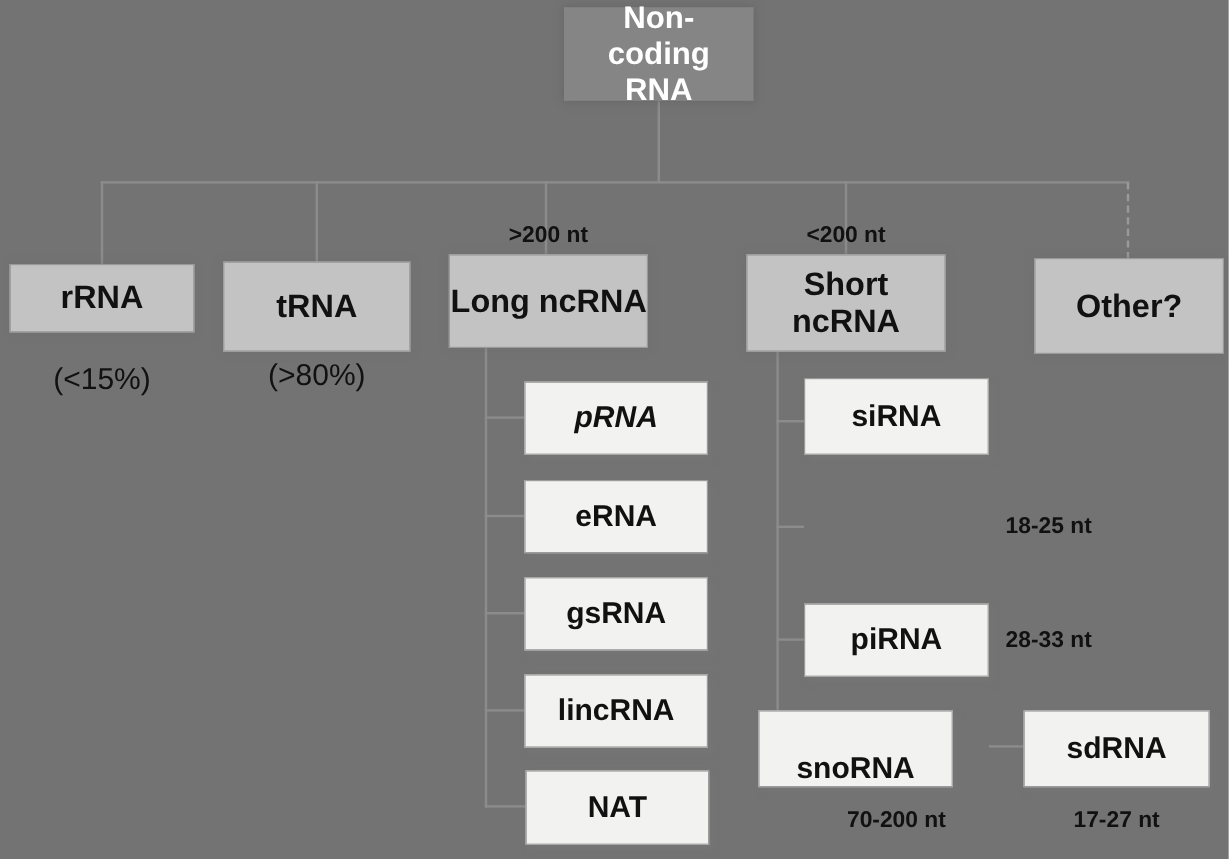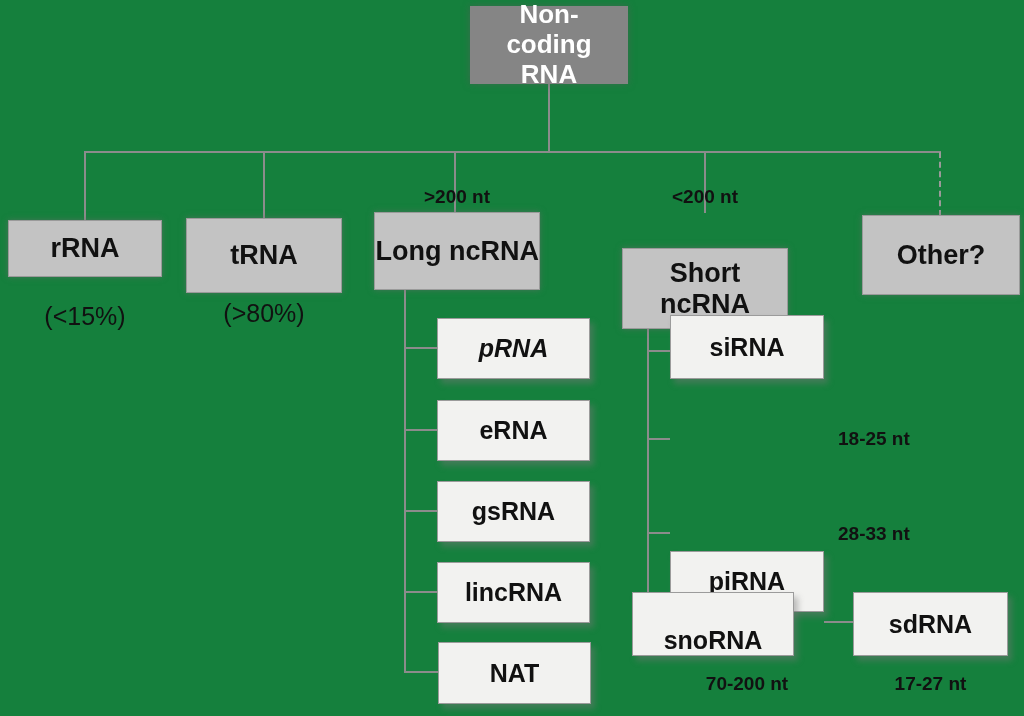--- a/index.html
+++ b/index.html
@@ -15,21 +15,21 @@
   * { margin: 0; padding: 0; box-sizing: border-box; }
   html, body { background: #ffffff; }
   body {
     font-family: "Liberation Sans", sans-serif;
     color: var(--text);
   }
   .canvas {
     position: relative;
     width: 1024px;
     height: 716px;
-    background: #15803d;
+    background: #737373;
     overflow: hidden;
   }
   .box {
     position: absolute;
     display: flex;
     align-items: center;
     justify-content: center;
     text-align: center;
     font-weight: bold;
   }
@@ -117,21 +117,21 @@
     <span>tRNA</span>
   </div>
   <div class="note" style="left:186px; top:299px; width:156px;">(&gt;80%)</div>
 
   <div class="size-note" style="left:374px; top:186px; width:166px;">&gt;200 nt</div>
   <div class="box box-branch" style="left:374px; top:212px; width:166px; height:78px;justify-content:flex-end;">
     <span>Long ncRNA</span>
   </div>
 
   <div class="size-note" style="left:622px; top:186px; width:166px;">&lt;200 nt</div>
-  <div class="box box-branch" style="left:622px; top:212px; width:166px; height:81px;margin-top:36px;">
+  <div class="box box-branch" style="left:622px; top:212px; width:166px; height:81px;">
     <span>Short ncRNA</span>
   </div>
 
   <div class="box box-branch" style="left:862px; top:215px; width:158px; height:80px;">
     <span>Other?</span>
   </div>
 
   <div class="box box-leaf" style="left:437px; top:318px; width:153px; height:61px;font-style:italic;">
     <span>pRNA</span>
   </div>
@@ -145,21 +145,21 @@
     <span>NAT</span>
   </div>
   <div class="box box-leaf" style="left:437px; top:562px; width:153px; height:61px;">
     <span>lincRNA</span>
   </div>
 
   <div class="box box-leaf" style="left:670px; top:315px; width:154px; height:64px;">
     <span>siRNA</span>
   </div>
   <div class="size-note" style="left:838px; top:428px; width:90px; text-align:left;">18-25 nt</div>
-  <div class="box box-leaf" style="left:670px; top:503px; width:154px; height:61px;margin-top:48px;">
+  <div class="box box-leaf" style="left:670px; top:503px; width:154px; height:61px;">
     <span>piRNA</span>
   </div>
   <div class="size-note" style="left:838px; top:523px; width:90px; text-align:left;">28-33 nt</div>
   <div class="box box-leaf" style="left:632px; top:592px; width:162px; height:64px;align-items:flex-end;">
     <span>snoRNA</span>
   </div>
   <div class="size-note" style="left:670px; top:673px; width:154px;">70-200 nt</div>
   <div class="box box-leaf" style="left:853px; top:592px; width:155px; height:64px;">
     <span>sdRNA</span>
   </div>

